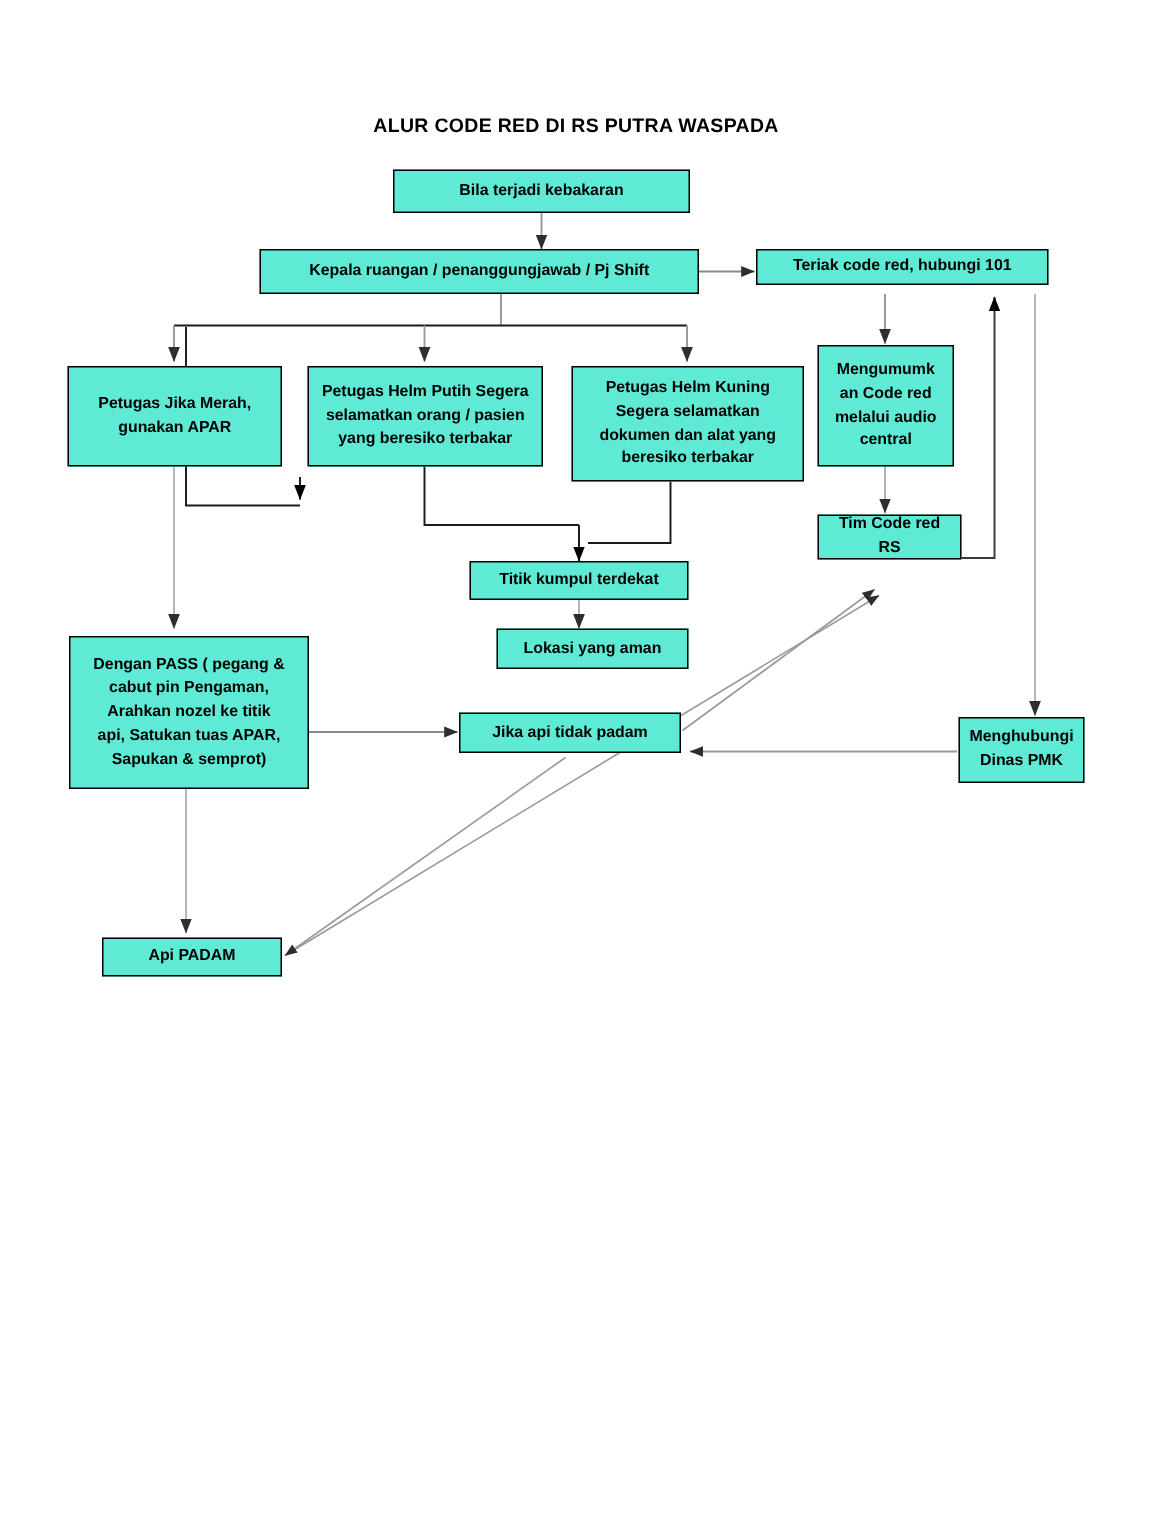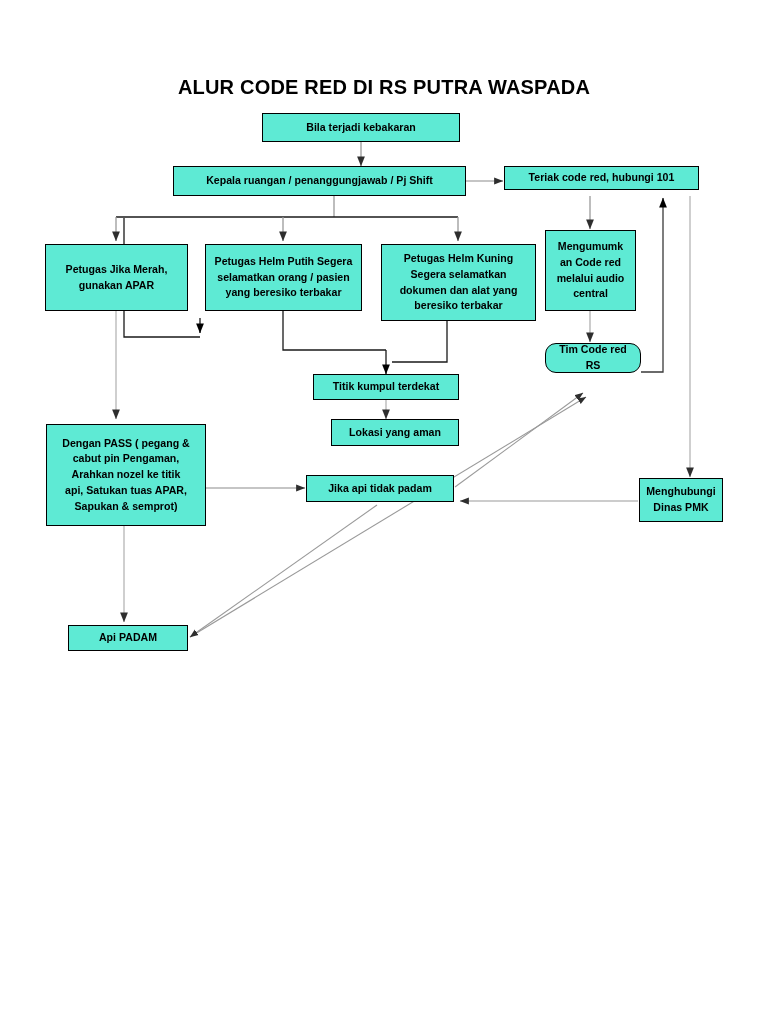--- a/index.html
+++ b/index.html
@@ -26,21 +26,21 @@
     width: 768px;
     height: 1024px;
     pointer-events: none;
   }
   .title {
     position: absolute;
     left: 0;
     top: 76px;
     width: 768px;
     text-align: center;
-    font-size: 20px;
+    font-size: 13px;
     font-weight: bold;
     color: #000000;
     letter-spacing: 0.2px;
   }
   .node {
     position: absolute;
     box-sizing: border-box;
     border: 1.4px solid #000000;
     background: #5eead4;
     color: #000000;
@@ -162,21 +162,21 @@
   </div>
 
   <div class="node" style="left:545px; top:230px; width:91px; height:81px;">
     <span class="txt">Mengumumk
 an Code red
 melalui audio
 central</span>
   </div>
 
 
-  <div class="node" style="left:545px; top:343px; width:96px; height:30px;border-radius:11px;">
+  <div class="node" style="left:545px; top:343px; width:96px; height:30px;">
     <span class="txt">Tim Code red
 RS</span>
   </div>
 
   <div class="node" style="left:313px; top:374px; width:146px; height:26px;">
     <span class="txt">Titik kumpul terdekat</span>
   </div>
 
   <div class="node" style="left:331px; top:419px; width:128px; height:27px;">
     <span class="txt">Lokasi yang aman</span>

